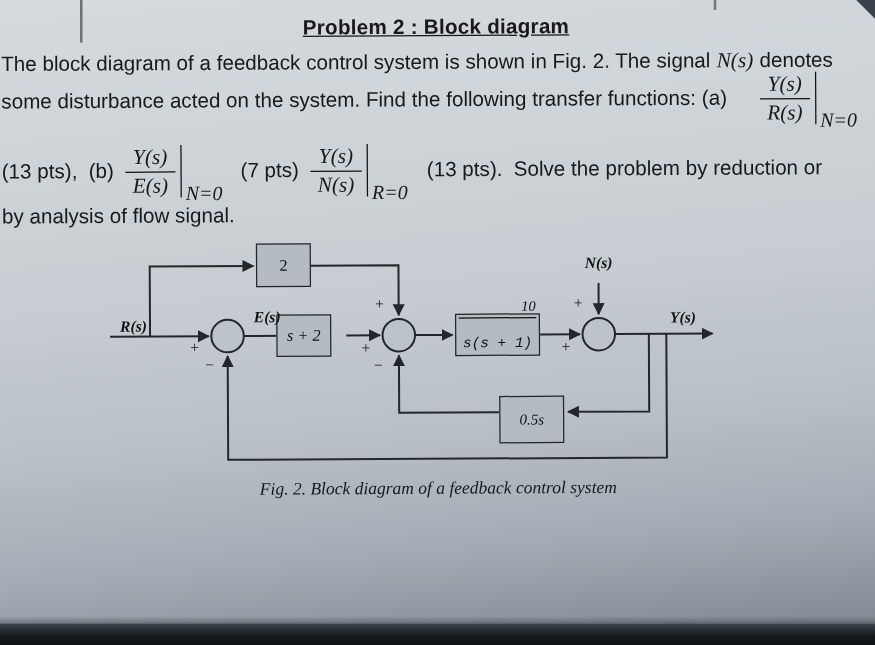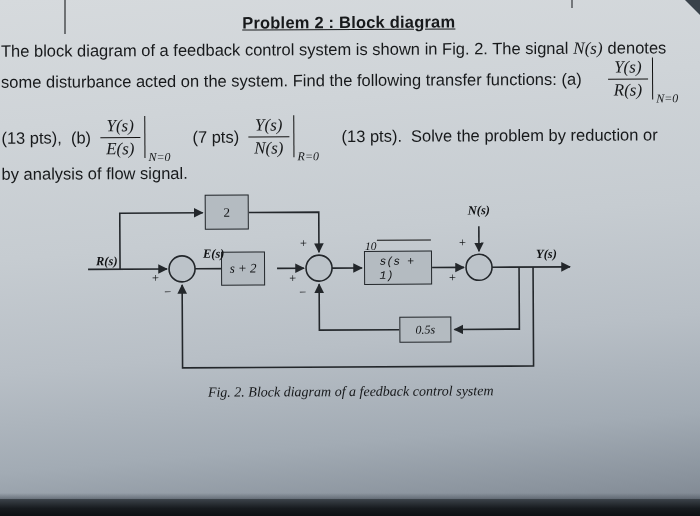--- a/index.html
+++ b/index.html
@@ -33,33 +33,33 @@
 
   .frac{display:inline-flex;align-items:center;}
   .row2 .frac{margin-right:44px;}
   .row3 .frac{margin-right:38px;}
   .frac .stack{display:flex;flex-direction:column;align-items:center;
     font-family:"Liberation Serif",serif;font-style:italic;font-size:17px;line-height:1.15;}
   .frac .num{padding:0 6px 1px;}
   .frac .den{border-top:1.5px solid #111;padding:1px 6px 0;}
   .frac .evalbar{position:relative;align-self:stretch;width:0;border-right:1.7px solid #111;margin-left:4px;}
   .frac .cond{position:absolute;left:4px;bottom:-7px;
-    font-family:"Liberation Serif",serif;font-style:italic;font-size:12px;white-space:nowrap;}
+    font-family:"Liberation Serif",serif;font-style:italic;font-size:16px;white-space:nowrap;}
 
   .diagram{position:absolute;left:0;top:185px;width:700px;height:230px;}
   .diagram svg{position:absolute;left:0;top:0;}
 
   .blk{position:absolute;box-sizing:border-box;border:1.6px solid #23272b;background:#b4bbc1;
     display:flex;align-items:center;justify-content:center;
     font-family:"Liberation Serif",serif;font-size:13px;color:#101214;}
   .blk-gain{left:205px;top:9px;width:44px;height:35px;}
   .blk-ctrl{left:221px;top:66px;width:44px;height:34px;font-style:italic;}
   .blk-plant{left:364px;top:66px;width:68px;height:34px;}
-  .blk-fb{left:399px;top:132px;width:52px;height:26px;font-style:italic;font-size:12px;}
-  .plantfrac{display:flex;flex-direction:row;align-items:flex-start;font-style:italic;font-size:11.5px;line-height:1.15;}
+  .blk-fb{left:399px;top:132px;width:52px;height:38px;font-style:italic;font-size:12px;}
+  .plantfrac{display:flex;flex-direction:column;align-items:flex-end;font-style:italic;font-size:11.5px;line-height:1.15;}
   .plantfrac .pden{border-top:1.2px solid #111;padding:14px 3px;font-family:Liberation Mono, monospace;}
 
   .siglabel{position:absolute;font-family:"Liberation Serif",serif;font-style:italic;
     font-size:12.5px;font-weight:bold;color:#101214;}
   .lab-r{left:96px;top:68px;}
   .lab-e{left:203px;top:61px;}
   .lab-n{left:468px;top:19px;}
   .lab-y{left:536px;top:63px;}
 
   .sign{position:absolute;font-family:"Liberation Serif",serif;font-size:12.5px;color:#101214;line-height:1;}

